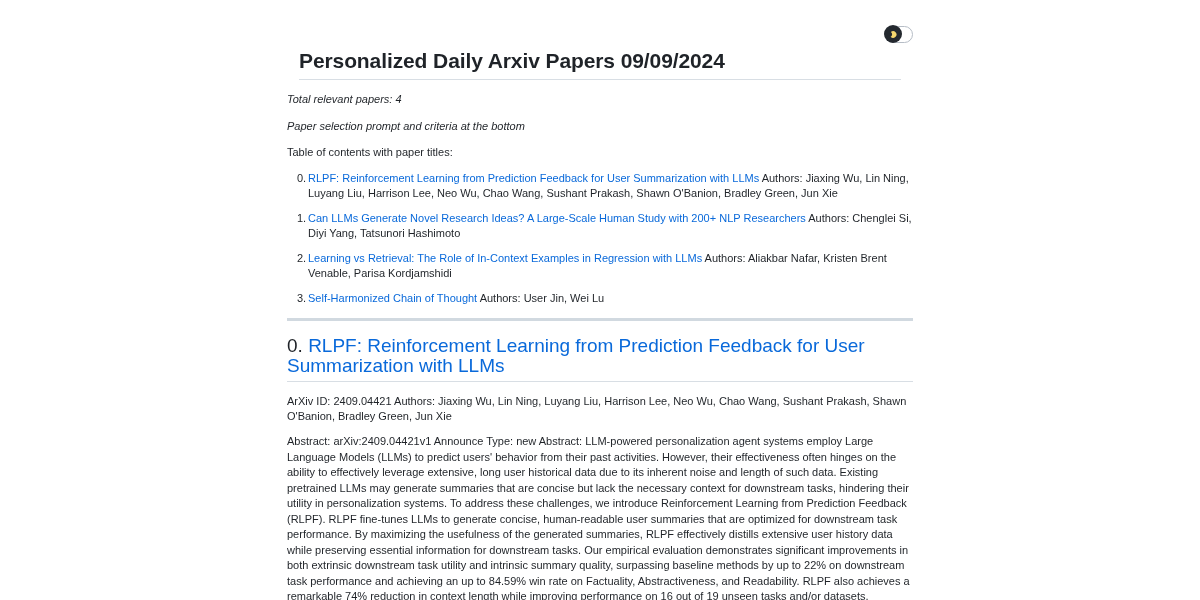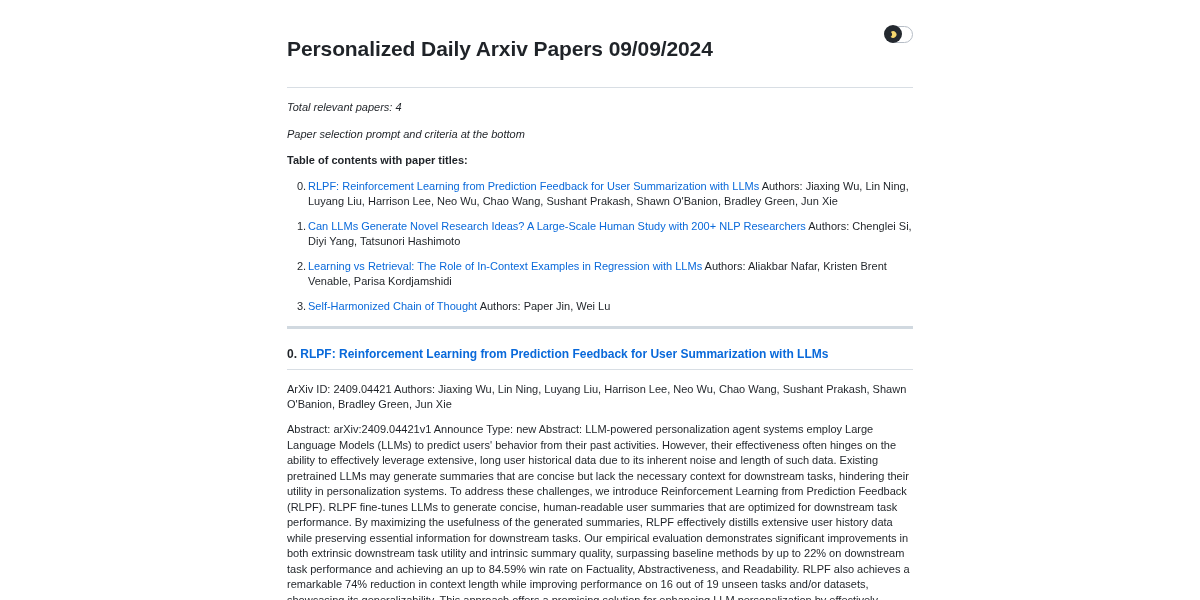--- a/index.html
+++ b/index.html
@@ -44,34 +44,34 @@
       border-radius: 50%;
       background: #24292f;
       display: flex;
       align-items: center;
       justify-content: center;
     }
     .theme-toggle .knob svg { width: 9px; height: 9px; }
     h1.title {
       font-size: 21px;
       font-weight: 700;
-      margin: 0;
-      padding-bottom: 24px;
+      margin: 12px;
+      padding-bottom: 4px;
       border-bottom: 1px solid #d8dee4;
       color: #1f2328;
       letter-spacing: -0.1px;
     }
     p.meta {
       margin: 0;
       font-size: 11px;
       color: #1f2328;
     }
     .meta-total { margin-top: 12px !important; font-style: italic; }
     .meta-prompt { margin-top: 11px !important; font-style: italic; }
-    .meta-toc { margin-top: 11px !important; font-weight: bold; }
+    .meta-toc { margin-top: 11px !important; }
     ol.toc {
       list-style: none;
       margin: 10px 0 0 0;
       padding: 0 0 0 12px;
     }
     ol.toc li {
       position: relative;
       padding-left: 9px;
       margin-bottom: 9px;
       line-height: 15.5px;
@@ -86,22 +86,22 @@
       text-decoration: none;
     }
     b { font-weight: 400; }
     hr.sep {
       border: 0;
       height: 3px;
       background: #d1d9e0;
       margin: 12px 0 15px 0;
     }
     h2.paper-title {
-      font-size: 12px;
-      font-weight: 700;
+      font-size: 19px;
+      font-weight: 400;
       margin: 0;
       line-height: 20px;
       padding-bottom: 5px;
       border-bottom: 1px solid #d8dee4;
       color: #1f2328;
     }
     h2.paper-title a { color: #0969da; text-decoration: none; }
     p.paper-meta {
       margin: 12px 0 0 0;
       line-height: 15px;
@@ -146,21 +146,21 @@
     <li>
       <span class="num">2.</span>
       <a class="link" href="#">Learning vs Retrieval: The Role of In-Context Examples in Regression with LLMs</a>
       <b>Authors:</b>
       <span>Aliakbar Nafar, Kristen Brent Venable, Parisa Kordjamshidi</span>
     </li>
     <li>
       <span class="num">3.</span>
       <a class="link" href="#">Self-Harmonized Chain of Thought</a>
       <b>Authors:</b>
-      <span>Paper Jin, Wei Lu</span>
+      <span>User Jin, Wei Lu</span>
     </li>
   </ol>
 
   <hr class="sep">
 
   <h2 class="paper-title">
     <span>0.</span>
     <a href="#">RLPF: Reinforcement Learning from Prediction Feedback for User Summarization with LLMs</a>
   </h2>
 

